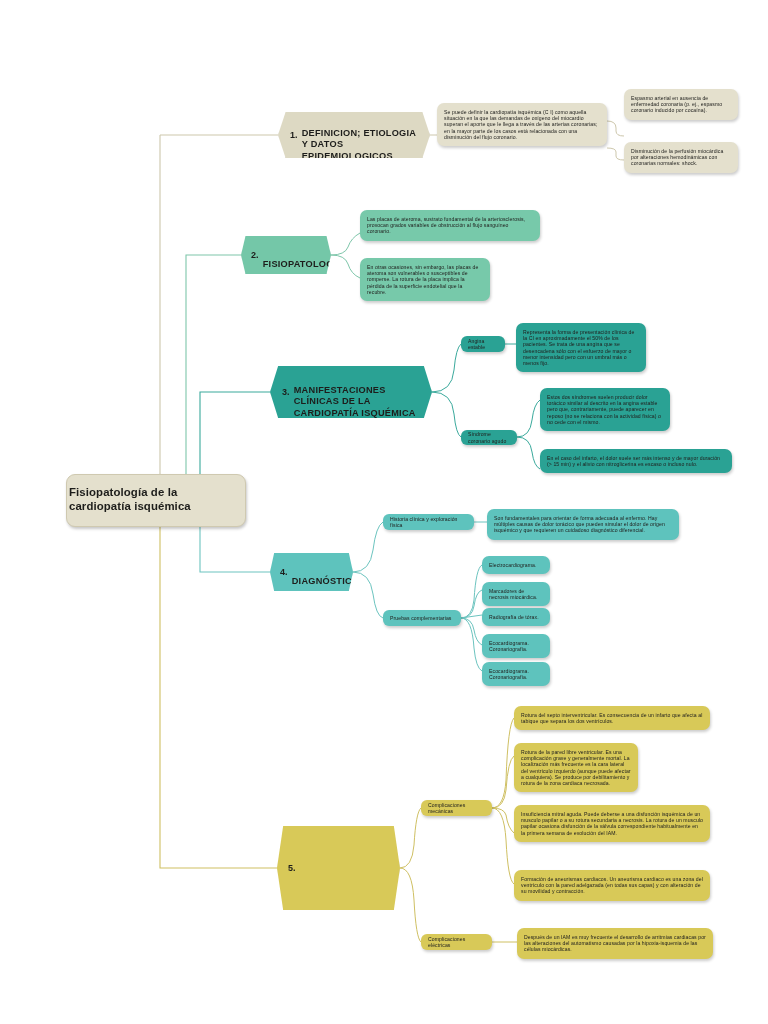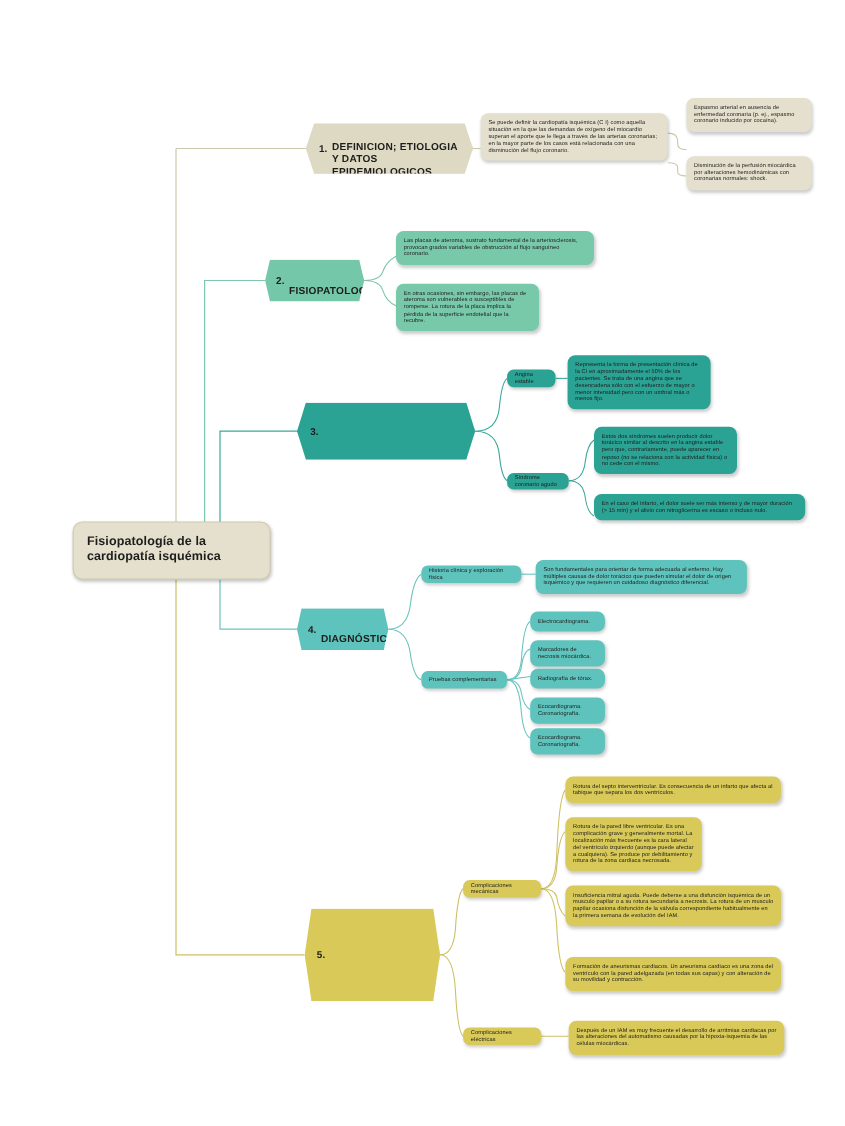--- a/index.html
+++ b/index.html
@@ -34,21 +34,21 @@
   }
 
   
   .root {
     background: #e4e0cd;
     border: 1px solid #cfc9b0;
     border-radius: 9px;
     color: #1d1d1b;
     font-size: 11.4px;
     font-weight: bold;
-    padding: 11px 12px 12px 12px;
+    padding: 11px 12px 12px 2px;
     box-shadow: 1px 2px 3px rgba(0,0,0,0.22);
   }
 
   
   .hex {
     display: flex;
     align-items: center;
     color: #1d1d1b;
     font-weight: bold;
     box-shadow: 1px 2px 3px rgba(0,0,0,0.2);
@@ -174,20 +174,21 @@
   <div class="node box green" style="left:360px; top:210px; width:180px;">
     <span>Las placas de ateroma, sustrato fundamental de la arteriosclerosis, provocan grados variables de obstrucción al flujo sanguíneo coronario.</span>
   </div>
 
   <div class="node box green" style="left:360px; top:258px; width:130px;">
     <span>En otras ocasiones, sin embargo, las placas de ateroma son vulnerables o susceptibles de romperse. La rotura de la placa implica la pérdida de la superficie endotelial que la recubre.</span>
   </div>
 
   <div class="node hex hex-teal" style="left:270px; top:366px; width:162px; height:52px; padding:0 12px;">
     <span class="num">3.</span>
+    <span class="lbl">MANIFESTACIONES CLÍNICAS DE LA CARDIOPATÍA ISQUÉMICA</span>
   </div>
 
   <div class="node chip teal" style="left:461px; top:336px; width:44px; height:16px;">
     <span>Angina estable</span>
   </div>
 
   <div class="node box teal" style="left:516px; top:323px; width:130px;">
     <span>Representa la forma de presentación clínica de la CI en aproximadamente el 50% de los pacientes. Se trata de una angina que se desencadena sólo con el esfuerzo de mayor o menor intensidad pero con un umbral más o menos fijo.</span>
   </div>
 

